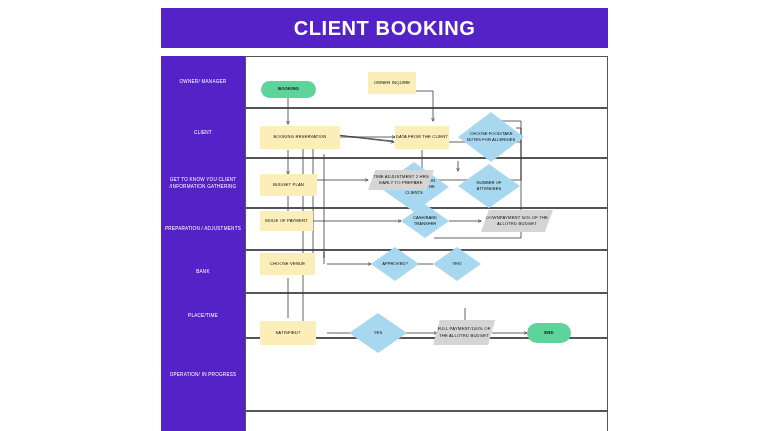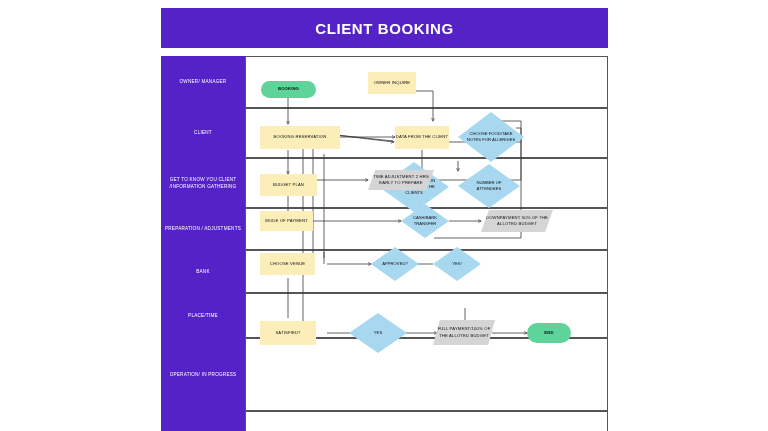--- a/index.html
+++ b/index.html
@@ -12,21 +12,21 @@
 
   
   .frame{position:absolute;left:161px;top:8px;width:447px;height:415px;}
 
   .title-bar{
     position:absolute;left:0;top:0;width:447px;height:40px;
     background:var(--purple);
     display:flex;align-items:center;justify-content:center;
   }
   .title-bar .t{
-    color:#fff;font-weight:bold;font-size:15px;letter-spacing:.6px;
+    color:#fff;font-weight:bold;font-size:20px;letter-spacing:.6px;
   }
 
   
   .grid{position:absolute;left:0;top:48px;width:447px;height:367px;}
 
   .lane{position:absolute;left:0;width:447px;}
   .lane-label{
     position:absolute;left:0;top:0;width:84px;height:100%;
     background:var(--purple);color:#fff;
     display:flex;align-items:center;justify-content:center;text-align:center;

